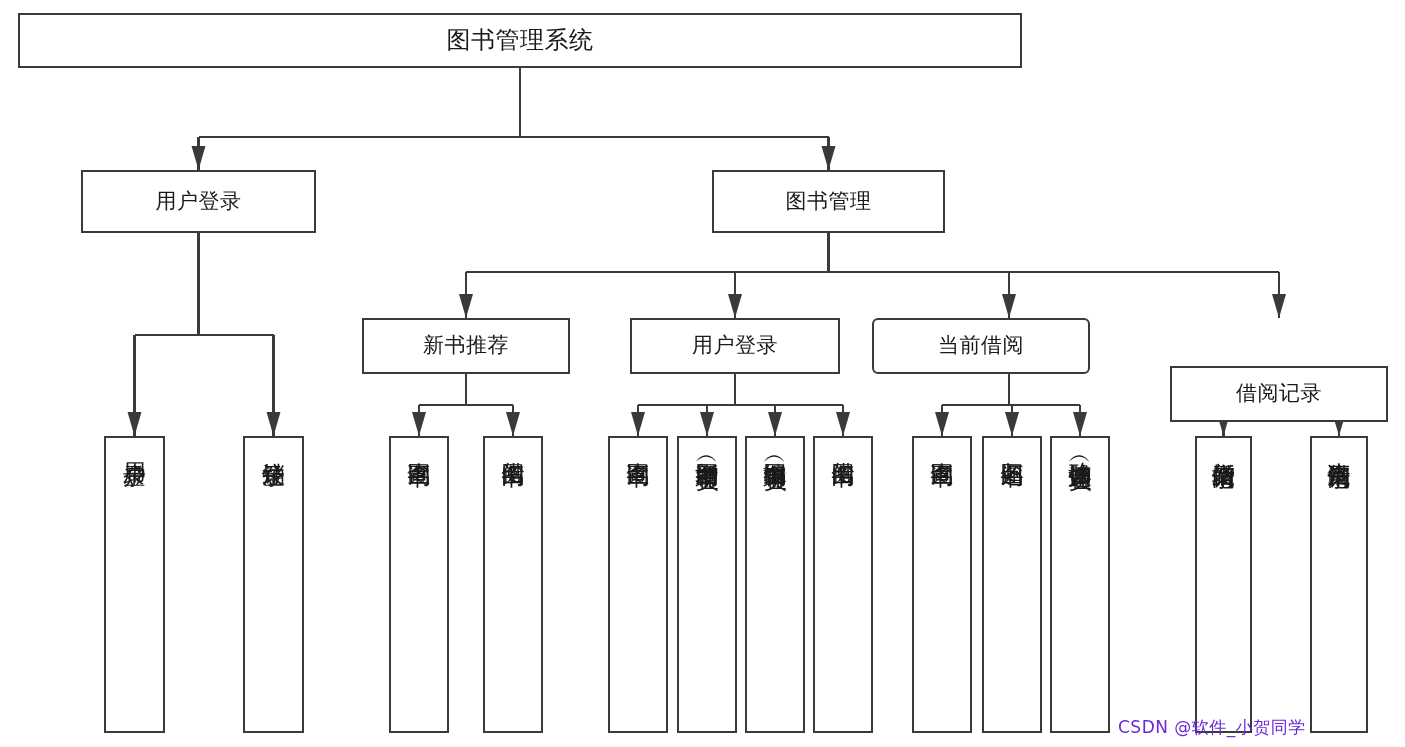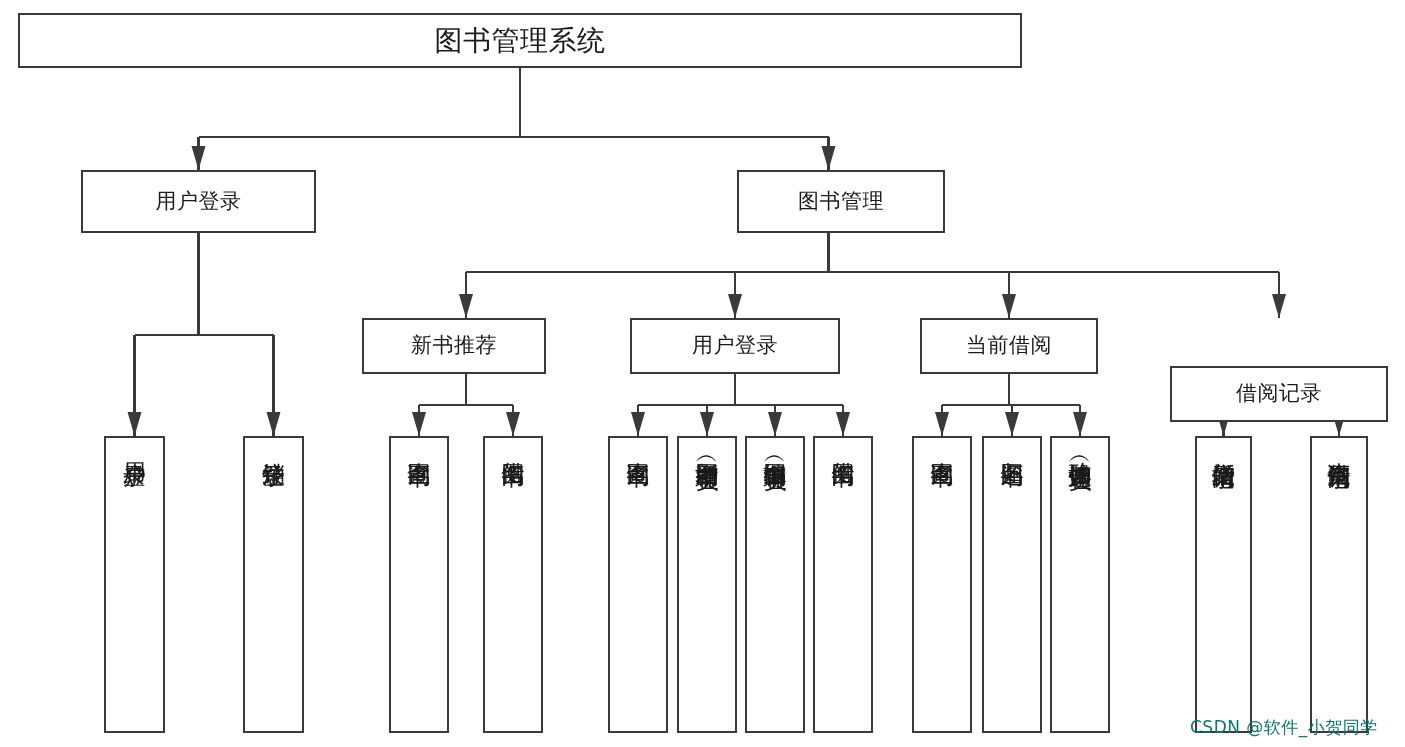--- a/index.html
+++ b/index.html
@@ -35,21 +35,21 @@
     justify-content: center;
     color: #1a1a1a;
   }
   .node-h .node-label {
     font-size: 21px;
     line-height: 1.2;
     letter-spacing: 0.5px;
     white-space: nowrap;
   }
   .node-root .node-label {
-    font-size: 28px;
+    font-size: 24px;
   }
   .node-v {
     align-items: flex-start;
     justify-content: center;
     padding-top: 6px;
   }
   .node-v .node-label {
     writing-mode: vertical-rl;
     text-orientation: upright;
     font-size: 23px;
@@ -125,30 +125,30 @@
       <path d="M1332,412 L1346,412 L1339,436 Z" fill="#3a3a3a"></path>
     </svg>
 
   <div id="node-layer">
       <div class="node node-h node-root" style="left: 18px; top: 13px; width: 1004px; height: 55px;">
         <span class="node-label">图书管理系统</span>
       </div>
       <div class="node node-h" style="left: 81px; top: 170px; width: 235px; height: 63px;">
         <span class="node-label">用户登录</span>
       </div>
-      <div class="node node-h" style="left: 712px; top: 170px; width: 208px; height: 63px; margin-left: 25px;">
+      <div class="node node-h" style="left: 712px; top: 170px; width: 233px; height: 63px;">
         <span class="node-label">图书管理</span>
       </div>
-      <div class="node node-h" style="left: 362px; top: 318px; width: 184px; height: 56px;">
+      <div class="node node-h" style="left: 362px; top: 318px; width: 208px; height: 56px;">
         <span class="node-label">新书推荐</span>
       </div>
       <div class="node node-h" style="left: 630px; top: 318px; width: 210px; height: 56px;">
         <span class="node-label">用户登录</span>
       </div>
-      <div class="node node-h" style="left: 920px; top: 318px; width: 178px; height: 56px;">
+      <div class="node node-h" style="left: 872px; top: 318px; width: 218px; height: 56px; border-radius: 6px;">
         <span class="node-label">当前借阅</span>
       </div>
       <div class="node node-h" style="left: 1170px; top: 318px; width: 218px; height: 56px; margin-top: 48px;">
         <span class="node-label">借阅记录</span>
       </div>
       <div class="node node-v" style="left: 104px; top: 436px; width: 61px; height: 297px;">
         <span class="node-label">用户登录</span>
       </div>
       <div class="node node-v" style="left: 243px; top: 436px; width: 61px; height: 297px;">
         <span class="node-label">注销登录</span>
@@ -181,15 +181,15 @@
         <span class="node-label">确认归还（管理员）</span>
       </div>
       <div class="node node-v" style="left: 1195px; top: 436px; width: 57px; height: 297px;">
         <span class="node-label">新增借阅记录</span>
       </div>
       <div class="node node-v" style="left: 1310px; top: 436px; width: 58px; height: 297px;">
         <span class="node-label">查询借阅记录</span>
       </div>
     </div>
 
-  <div class="watermark" style="left: 1190px; top: 716px; color: #0f766e;">CSDN @软件_小贺同学</div>
+  <div class="watermark" style="left: 1118px; top: 716px; color: #6d28d9;">CSDN @软件_小贺同学</div>
 
 </div>
 
 </body></html>

